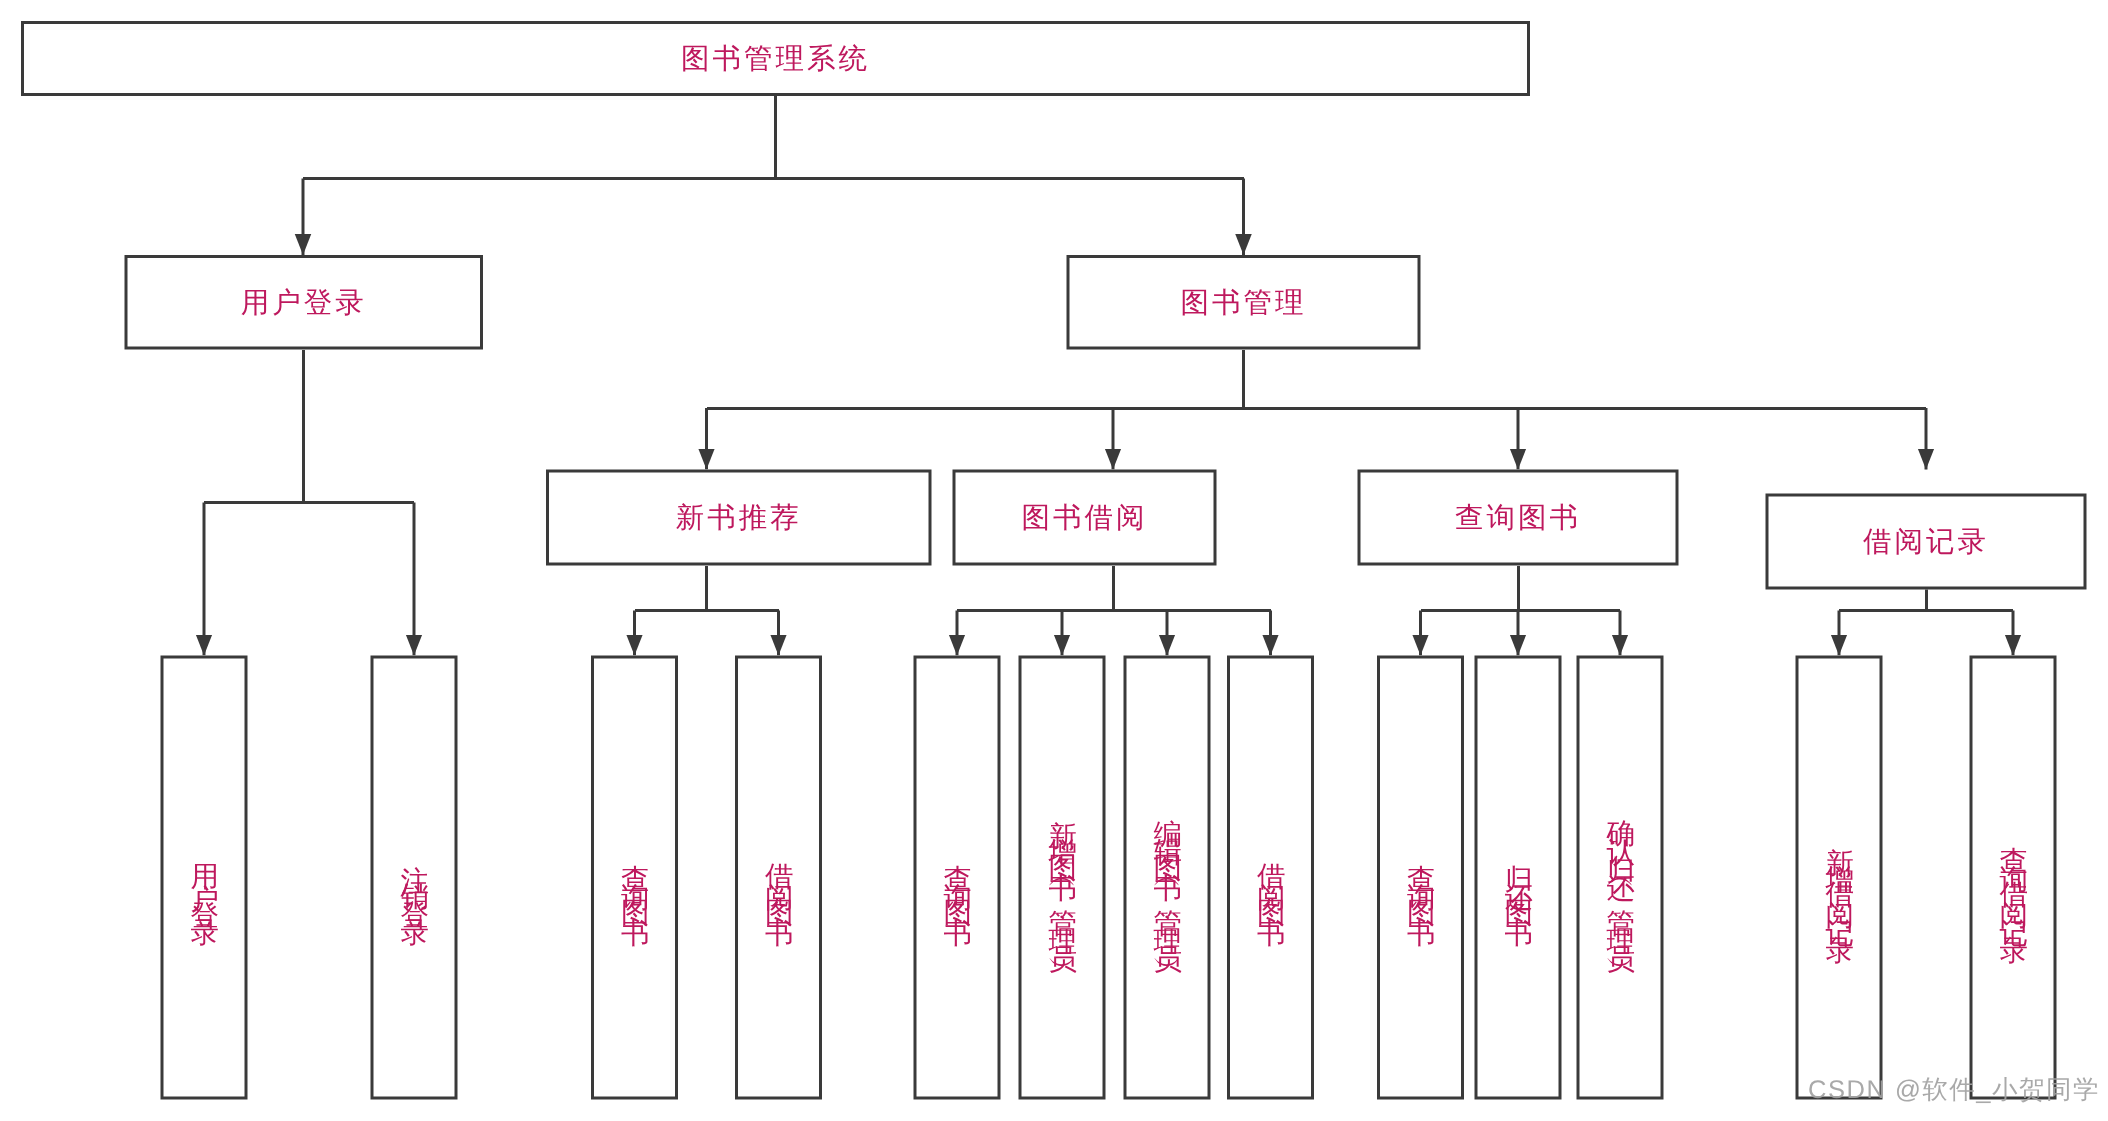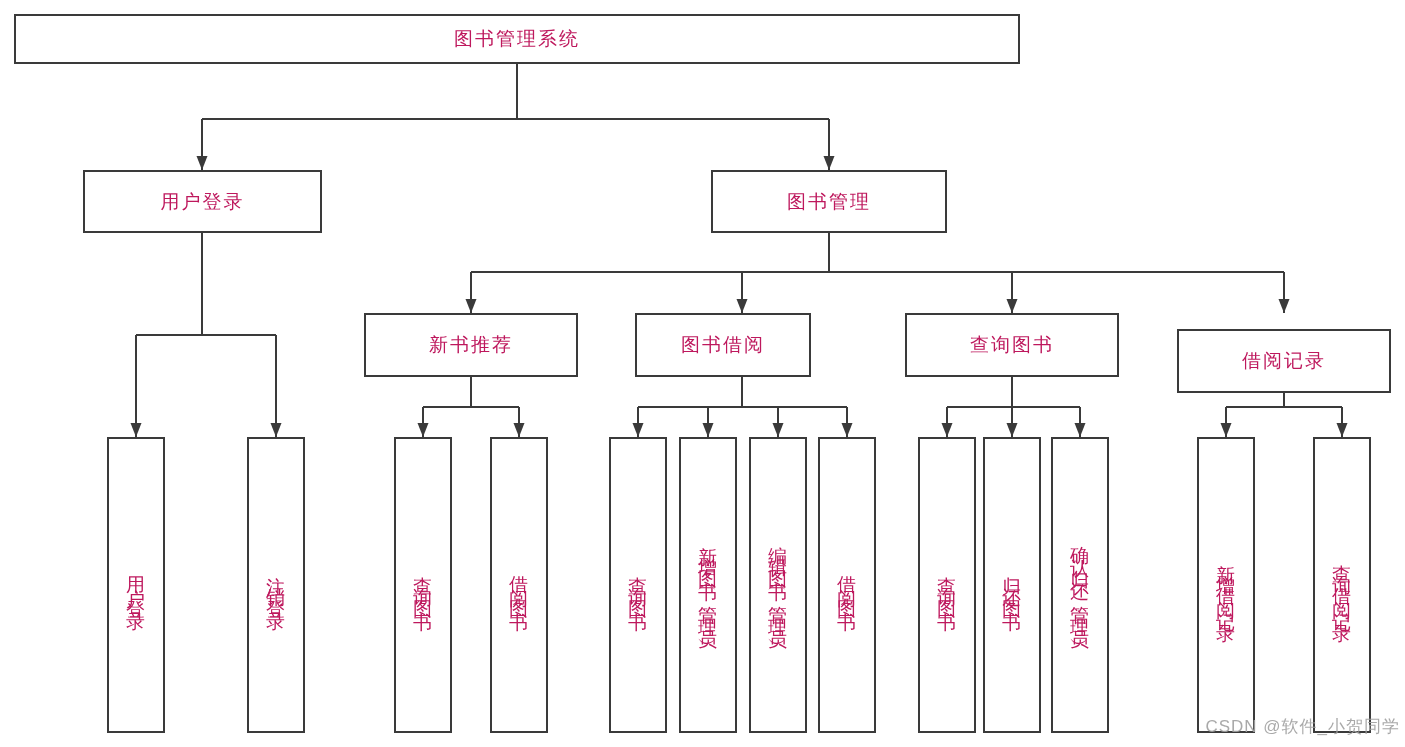--- a/index.html
+++ b/index.html
@@ -112,21 +112,21 @@
     <span class="lbl">图书管理系统</span>
   </div>
 
   <div class="node h" style="left:83px;top:170px;width:239px;height:63px">
     <span class="lbl">用户登录</span>
   </div>
   <div class="node h" style="left:711px;top:170px;width:236px;height:63px">
     <span class="lbl">图书管理</span>
   </div>
 
-  <div class="node h" style="left:364px;top:313px;width:214px;height:64px">
+  <div class="node h" style="left:364px;top:313px;width:257px;height:64px">
     <span class="lbl">新书推荐</span>
   </div>
   <div class="node h" style="left:635px;top:313px;width:176px;height:64px">
     <span class="lbl">图书借阅</span>
   </div>
   <div class="node h" style="left:905px;top:313px;width:214px;height:64px">
     <span class="lbl">查询图书</span>
   </div>
   <div class="node h" style="left:1177px;top:329px;width:214px;height:64px">
     <span class="lbl">借阅记录</span>

